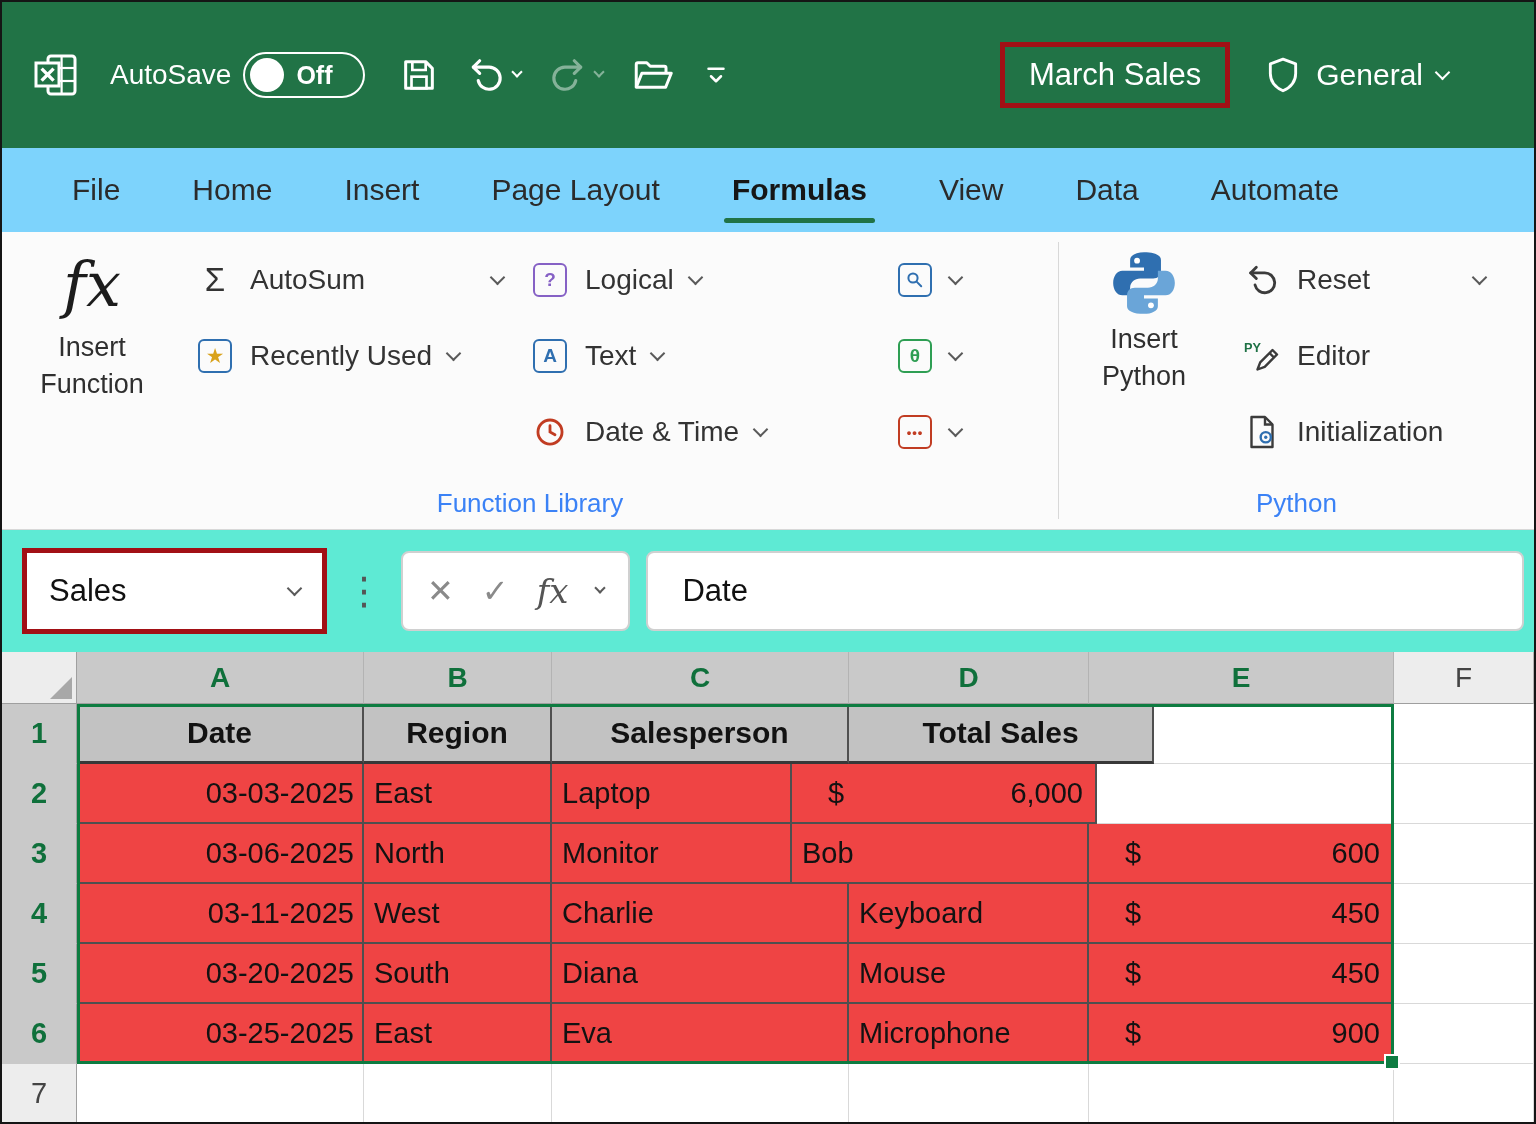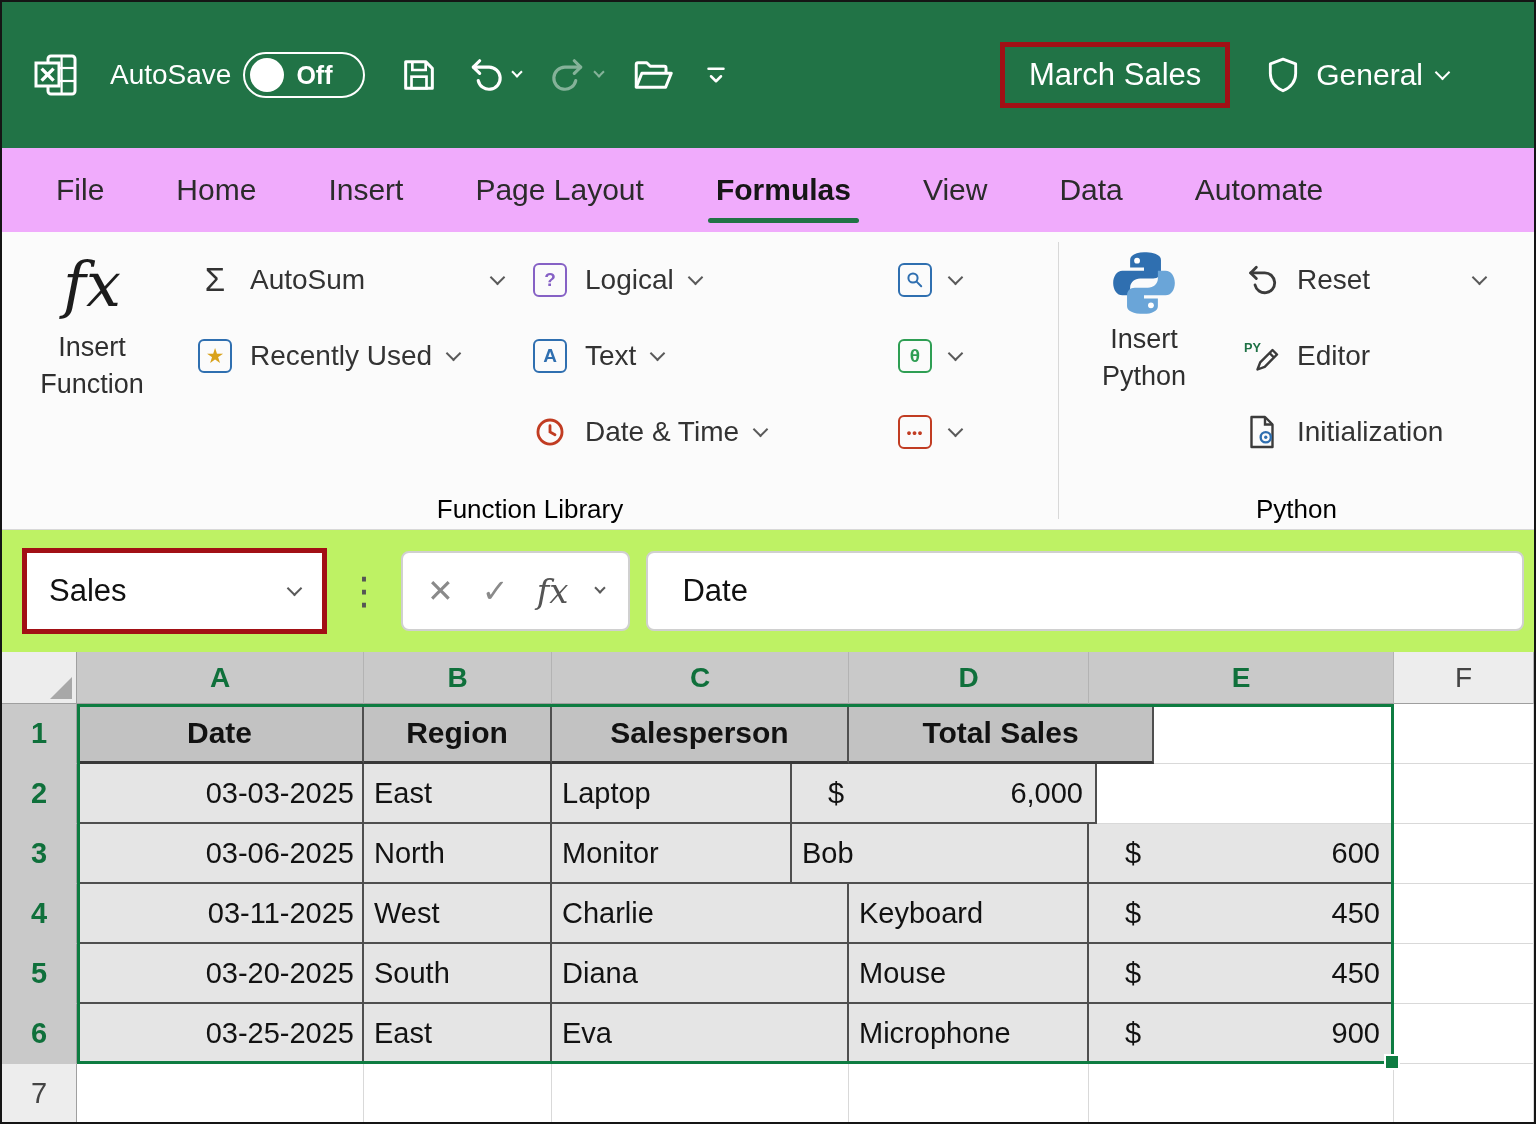--- a/index.html
+++ b/index.html
@@ -19,53 +19,53 @@
   .qat { background:none; border:none; color:#fff; display:flex; align-items:center; gap:8px; margin-right:28px; padding:0; }
   .qat.dim { opacity:.45; }
   .chev { display:inline-block; width:11px; height:11px; border-right:2.5px solid currentColor;
           border-bottom:2.5px solid currentColor; transform:rotate(45deg); margin-top:-6px; }
   .chev.tiny { width:8px; height:8px; border-width:2px; }
   .chev.gray { color:#5a5a5a; }
   .doc-title-box { margin-left:auto; border:5px solid #A21015; padding:10px 24px; font-size:31px; display:flex; white-space:nowrap; }
   .sensitivity { display:flex; align-items:center; gap:14px; margin-left:34px; margin-right:60px; font-size:30px; }
 
   
-  .tabs { flex:0 0 84px; background:#f0abfc; display:flex; align-items:stretch; padding-left:18px; }
+  .tabs { flex:0 0 84px; background:#7dd3fc; display:flex; align-items:stretch; padding-left:34px; }
   .tab { display:flex; align-items:center; padding:0 36px; font-size:30px; color:#2b2b2b; position:relative; }
   .tab.active { font-weight:bold; color:#161616; }
   .tab.active::after { content:""; position:absolute; left:28px; right:28px; bottom:9px; height:5px; border-radius:3px; background:#217346; }
 
   
   .ribbon { flex:0 0 298px; background:#fbfbfb; border-bottom:1px solid #d8d8d8; display:flex; }
   .rgroup { display:flex; flex-direction:column; }
   .rgroup.fl { width:1056px; }
   .rgroup.py { flex:1; }
   .rgroup-main { display:flex; flex:1; align-items:flex-start; }
-  .rgroup-label { text-align:center; font-size:26px; color:#000000; padding-bottom:4px; }
+  .rgroup-label { text-align:center; font-size:26px; color:#3b82f6; padding-bottom:10px; }
   .bigbtn { display:flex; flex-direction:column; align-items:center; padding-top:14px; gap:2px;
             width:180px; background:none; border:none; }
   .bigbtn.pyb { width:170px; }
   .bigbtn .lbl { line-height:1.3; font-size:27px; color:#2f2f2f; }
   .fxglyph { font-family:"DejaVu Serif", serif; font-style:italic; font-size:62px; color:#1c1c1c; line-height:1; padding:8px 0 12px; }
   .rcol { display:flex; flex-direction:column; padding-top:10px; }
   .col-a { width:335px; } .col-b { width:365px; } .col-c { width:140px; } .col-p { width:270px; }
   .ritem { height:76px; display:flex; align-items:center; gap:16px; padding:0 14px; font-size:28px; color:#333;
            background:none; border:none; text-align:left; }
   .ritem .chev.end { margin-left:auto; }
   .ric { width:38px; display:flex; align-items:center; justify-content:center; flex:0 0 38px; }
   .sigma { font-size:33px; color:#333; }
   .ibox { width:34px; height:34px; border:2px solid currentColor; border-radius:6px; display:flex;
           align-items:center; justify-content:center; font-size:19px; font-weight:bold; }
   .c-blue{color:#2f6fb0;} .c-green{color:#2e9e53;} .c-purple{color:#8661c5;} .c-red{color:#c13c22;}
   .star { color:#d9a21b; font-size:18px; }
   .dots3 { font-size:13px; letter-spacing:1px; }
   .vsep { width:1px; background:#d8d8d8; margin:10px 0; }
 
   
-  .formula-strip { flex:0 0 122px; background:#bef264; display:flex; align-items:center; padding:0 10px 0 20px; gap:16px; }
+  .formula-strip { flex:0 0 122px; background:#5eead4; display:flex; align-items:center; padding:0 10px 0 20px; gap:16px; }
   .name-box { width:305px; height:86px; border:5px solid #A21015; background:#fff; display:flex; align-items:center;
               justify-content:space-between; padding:0 22px; font-size:31px; color:#111; }
   .grip { font-size:38px; color:#555; padding:0 2px; line-height:1; }
   .fxbtns { height:80px; background:#fff; border:2px solid #d0d0d0; border-radius:8px; display:flex;
             align-items:center; gap:28px; padding:0 24px; }
   .fxb { font-size:32px; color:#8a8a8a; }
   .fxb.fx { font-family:"DejaVu Serif", serif; font-style:italic; color:#555; font-size:34px; }
   .formula-input { flex:1; height:80px; background:#fff; border:2px solid #d0d0d0; border-radius:8px;
                    display:flex; align-items:center; padding-left:34px; font-size:31px; color:#111; }
 
@@ -78,21 +78,21 @@
   .corner::after { content:""; position:absolute; right:4px; bottom:4px;
                    border-left:22px solid transparent; border-bottom:22px solid #a8a8a8; }
   .ch { display:flex; align-items:center; justify-content:center; font-size:28px; color:#444; background:#ededed;
         border-right:1px solid #b3b3b3; border-bottom:1px solid #9f9f9f; }
   .ch.sel { background:#c9c9c9; color:#0f703b; font-weight:bold; }
   .rh { width:75px; flex:0 0 75px; display:flex; align-items:center; justify-content:center; font-size:29px;
         color:#444; background:#ededed; border-right:1px solid #9f9f9f; border-bottom:1px solid #c9c9c9; }
   .rh.sel { background:#c9c9c9; color:#0f703b; font-weight:bold; }
   .cell { display:flex; align-items:center; font-size:29px; color:#121212; background:#fff;
           border-right:1px solid #d9d9d9; border-bottom:1px solid #d9d9d9; }
-  .tcell { background:#e5e5e5; border-right:2px solid #4f4f4f; border-bottom:2px solid #4f4f4f; }
+  .tcell { background:#ef4444; border-right:2px solid #4f4f4f; border-bottom:2px solid #4f4f4f; }
   .th { background:#c2c2c2; font-weight:bold; justify-content:center; font-size:30px; border-bottom:3px solid #383838; }
   .date { justify-content:flex-end; padding-right:8px; }
   .left { padding-left:10px; }
   .money { justify-content:space-between; padding:0 12px 0 36px; }
   .w-a{width:287px;flex:0 0 287px;} .w-b{width:188px;flex:0 0 188px;} .w-c{width:297px;flex:0 0 297px;}
   .w-d{width:240px;flex:0 0 240px;} .w-e{width:305px;flex:0 0 305px;} .w-f{flex:1;}
   .sel-overlay { position:absolute; left:75px; top:52px; width:1317px; height:360px;
                  border:3px solid #0e7c41; pointer-events:none; }
   .fill-handle { position:absolute; right:-9px; bottom:-9px; width:16px; height:16px; background:#0e7c41;
                  border:2.5px solid #fff; pointer-events:auto; }

